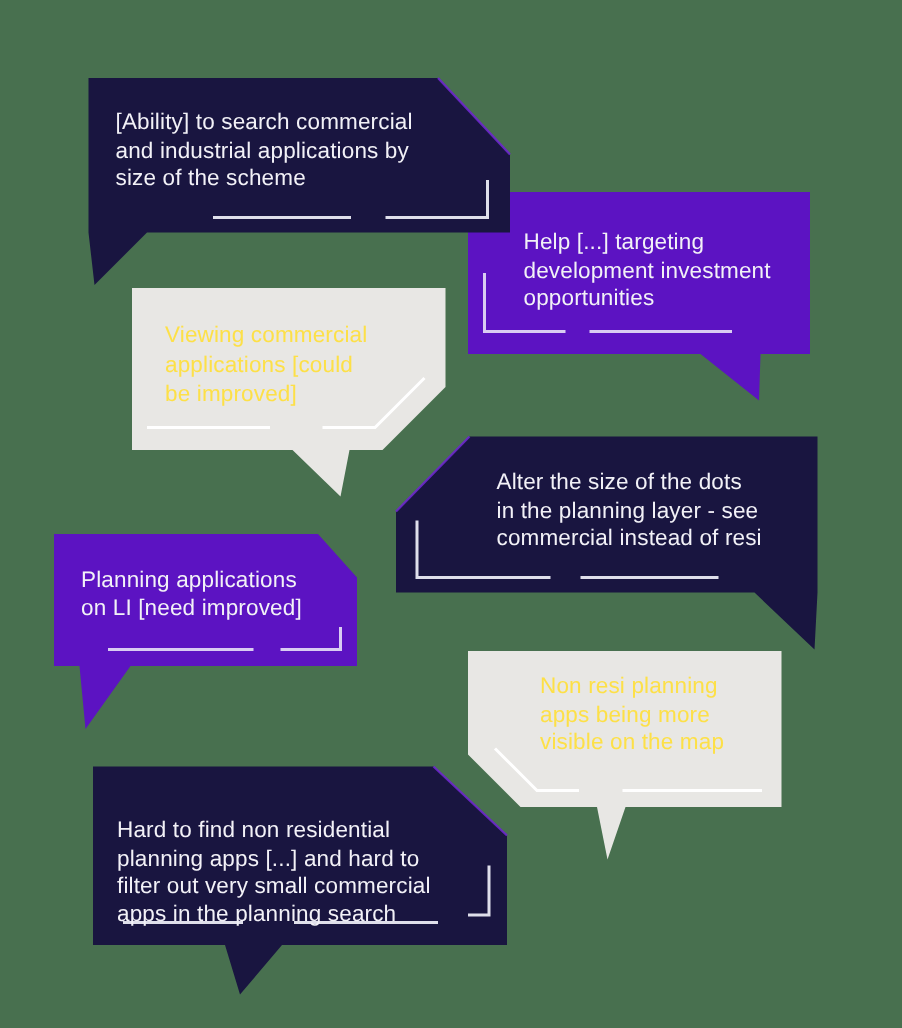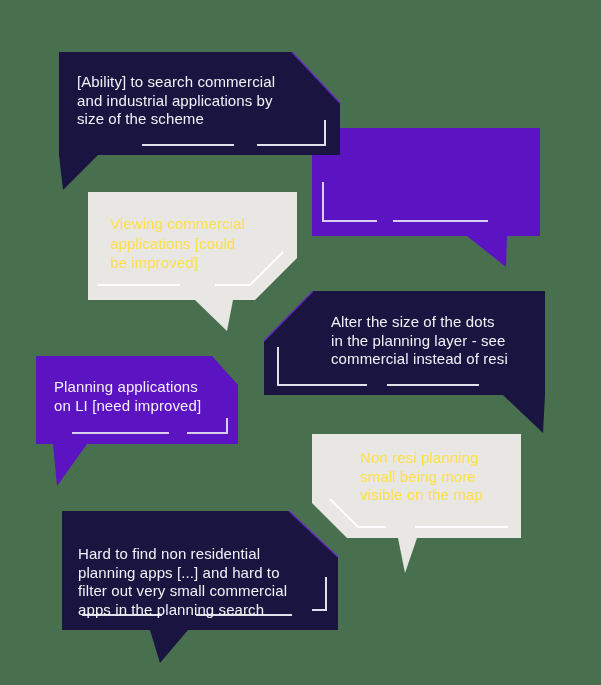--- a/index.html
+++ b/index.html
@@ -79,29 +79,32 @@
       <polygon class="bubble-navy" points="62,511 289,511 338,557 338,630 188,630 160,663 150,630 62,630"></polygon>
       <path class="deco deco-on-navy" d="M82 615 H162 M196 615 H292 M312 610 H326 V577"></path>
     </g>
 
     <path class="edge-accent" d="M292 52 L340 103 M313 291 L264 341 M289 511 L338 557"></path>
   </svg>
 
   <div class="quote q1 on-dark">[Ability] to search commercial
 and industrial applications by
 size of the scheme</div>
+  <div class="quote q2 on-dark">Help [...] targeting
+development investment
+opportunities</div>
   <div class="quote q3 on-gray">Viewing commercial
 applications [could
 be improved]</div>
   <div class="quote q4 on-dark">Alter the size of the dots
 in the planning layer - see
 commercial instead of resi</div>
   <div class="quote q5 on-dark">Planning applications
 on LI [need improved]</div>
   <div class="quote q6 on-gray">Non resi planning
-small being more
+apps being more
 visible on the map</div>
   <div class="quote q7 on-dark">Hard to find non residential
 planning apps [...] and hard to
 filter out very small commercial
 apps in the planning search</div>
 
 </div>
 
 </body></html>

